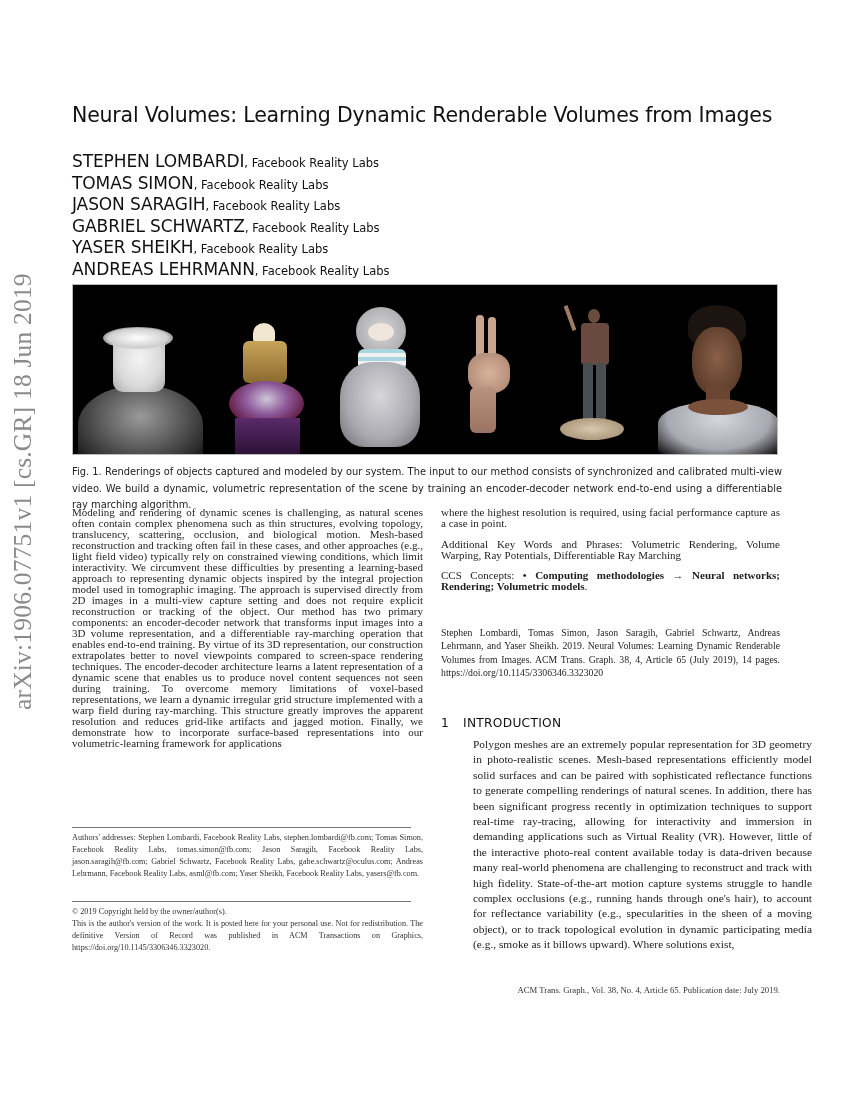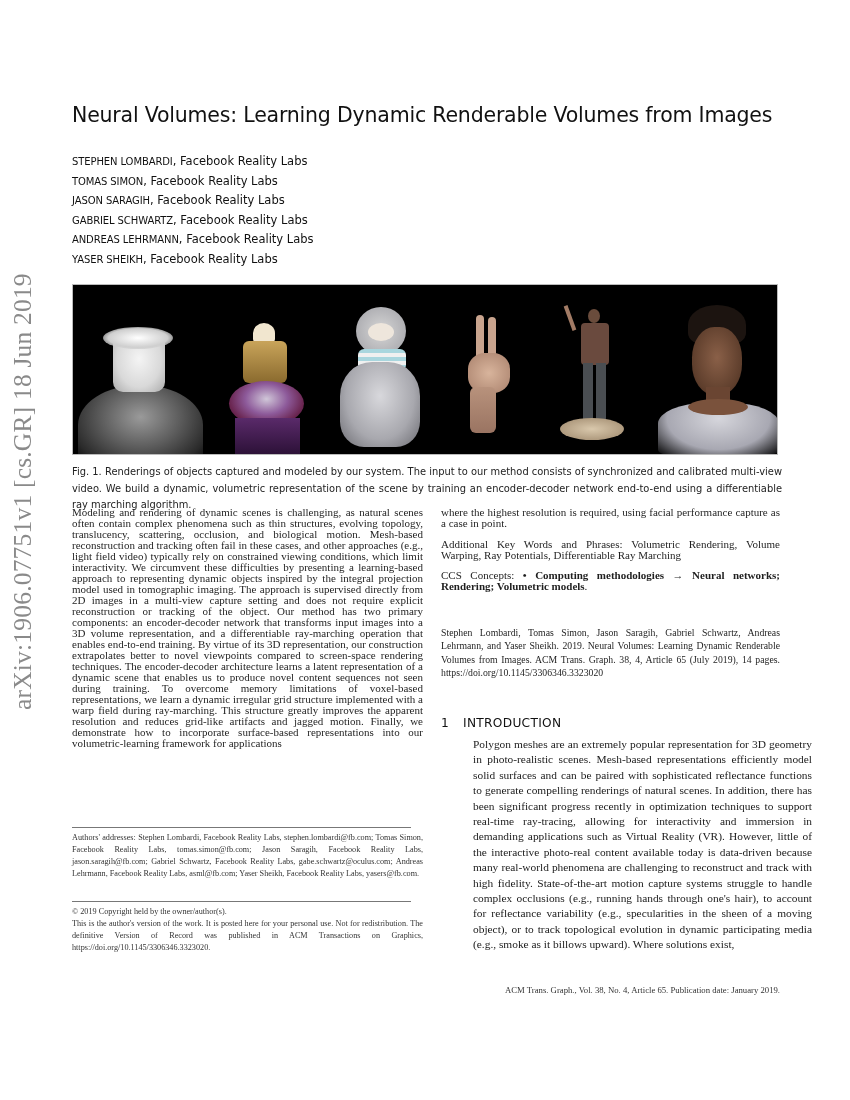--- a/index.html
+++ b/index.html
@@ -15,21 +15,21 @@
     position: absolute; left: 8px; top: 710px;
     transform-origin: 0 0; transform: rotate(-90deg);
     white-space: nowrap; font-family: "Liberation Serif", serif;
     font-size: 25.5px; color: #8a8a8a; letter-spacing: 0.2px;
   }
 
   #title { left: 72px; top: 103px; font-size: 20.5px; letter-spacing: -0.2px; color: #111; white-space: nowrap; }
 
   #authors { left: 72px; top: 152px; }
   .author { font-size: 12.3px; line-height: 19.5px; white-space: nowrap; color: #111; }
-  .author .name { font-size: 10px; letter-spacing: -0.1px; }
+  .author .name { font-size: 17px; letter-spacing: -0.1px; }
   .author .aff { font-size: 11.5px; }
 
   #teaser { left: 72px; top: 284px; width: 706px; height: 171px; background: #000; overflow: hidden; border: 1px solid #bbb; box-sizing: border-box; }
   .obj { position: absolute; }
 
   #caption { left: 72px; top: 464px; width: 710px; font-size: 9.9px; line-height: 16.5px; color: #222; text-align: justify; text-align-last: left; }
 
   .col { font-size: 11px; line-height: 11px; text-align: justify; color: #1f1f1f; }
   #abstract-left { left: 72px; top: 507px; width: 351px; hyphens: auto; }
   #abstract-right { left: 441px; top: 507px; width: 339px; }
@@ -58,22 +58,22 @@
   <span>arXiv:1906.07751v1  [cs.GR]  18 Jun 2019</span>
 </div>
 
 <div id="title" class="abs sans">Neural Volumes: Learning Dynamic Renderable Volumes from Images</div>
 
 <div id="authors" class="abs sans">
   <div class="author"><span class="name">STEPHEN LOMBARDI</span><span class="aff">, Facebook Reality Labs</span></div>
   <div class="author"><span class="name">TOMAS SIMON</span><span class="aff">, Facebook Reality Labs</span></div>
   <div class="author"><span class="name">JASON SARAGIH</span><span class="aff">, Facebook Reality Labs</span></div>
   <div class="author"><span class="name">GABRIEL SCHWARTZ</span><span class="aff">, Facebook Reality Labs</span></div>
+  <div class="author"><span class="name">YASER SHEIKH</span><span class="aff">, Facebook Reality Labs</span></div>
   <div class="author"><span class="name">ANDREAS LEHRMANN</span><span class="aff">, Facebook Reality Labs</span></div>
-  <div class="author"><span class="name">YASER SHEIKH</span><span class="aff">, Facebook Reality Labs</span></div>
 </div>
 
 <div id="teaser" class="abs">
 
   <div class="obj" style="left:0; top:40px; width:130px; height:131px;">
     <div style="position:absolute; left:5px; top:60px; width:125px; height:80px; border-radius:50% 50% 0 0; background: radial-gradient(ellipse at 50% 40%, #9a9a9a 0%, #5c5c5c 45%, #2a2a2a 80%, rgba(0,0,0,0) 100%);"></div>
     <div style="position:absolute; left:40px; top:12px; width:52px; height:55px; background: radial-gradient(ellipse at 50% 40%, #f4f4f4 0%, #d9d9d9 60%, #aaaaaa 100%); border-radius: 6px 6px 10px 10px;"></div>
     <div style="position:absolute; left:30px; top:2px; width:70px; height:22px; border-radius:50%; background: radial-gradient(ellipse, #ffffff 0%, #cfcfcf 60%, rgba(0,0,0,0) 100%);"></div>
   </div>
 
@@ -137,13 +137,13 @@
   <div>© 2019 Copyright held by the owner/author(s).</div>
   <div><span>This is the author's version of the work. It is posted here for your personal use. Not for redistribution. The definitive Version of Record was published in </span><span class="italic">ACM Transactions on Graphics</span><span>, https://doi.org/10.1145/3306346.3323020.</span></div>
 </div>
 
 <div id="section-heading" class="abs sans">
   <span class="num">1</span><span>INTRODUCTION</span>
 </div>
 
 <div id="intro-body" class="abs serif">Polygon meshes are an extremely popular representation for 3D geometry in photo-realistic scenes. Mesh-based representations efficiently model solid surfaces and can be paired with sophisticated reflectance functions to generate compelling renderings of natural scenes. In addition, there has been significant progress recently in optimization techniques to support real-time ray-tracing, allowing for interactivity and immersion in demanding applications such as Virtual Reality (VR). However, little of the interactive photo-real content available today is data-driven because many real-world phenomena are challenging to reconstruct and track with high fidelity. State-of-the-art motion capture systems struggle to handle complex occlusions (e.g., running hands through one's hair), to account for reflectance variability (e.g., specularities in the sheen of a moving object), or to track topological evolution in dynamic participating media (e.g., smoke as it billows upward). Where solutions exist,</div>
 
-<div id="running-footer" class="abs serif">ACM Trans. Graph., Vol. 38, No. 4, Article 65. Publication date: January 2019.</div>
+<div id="running-footer" class="abs serif">ACM Trans. Graph., Vol. 38, No. 4, Article 65. Publication date: July 2019.</div>
 
 </body></html>

